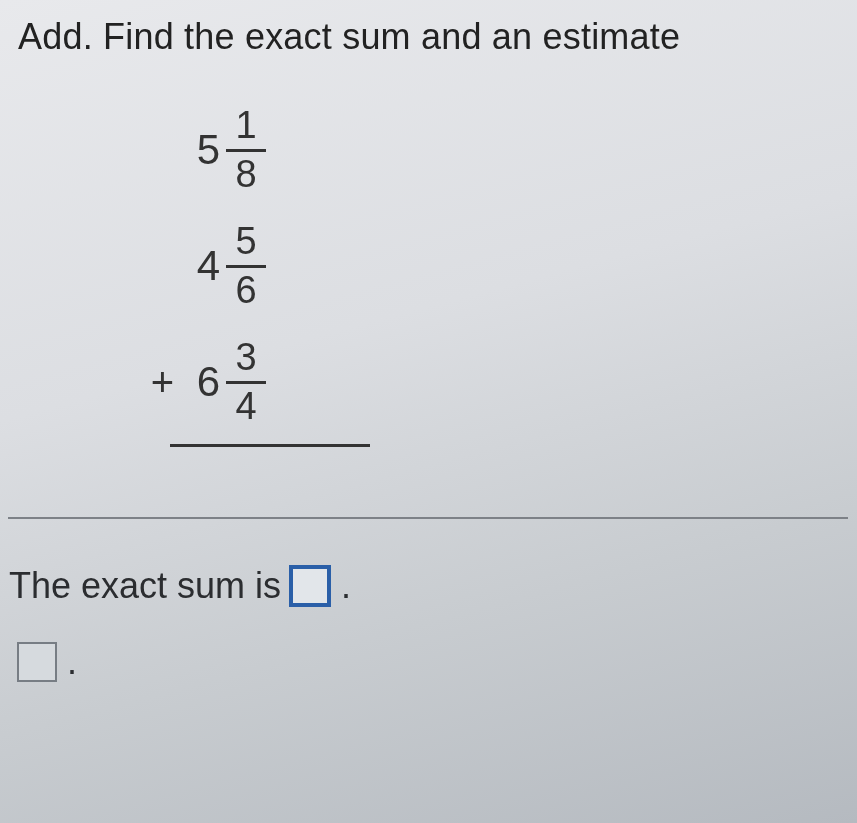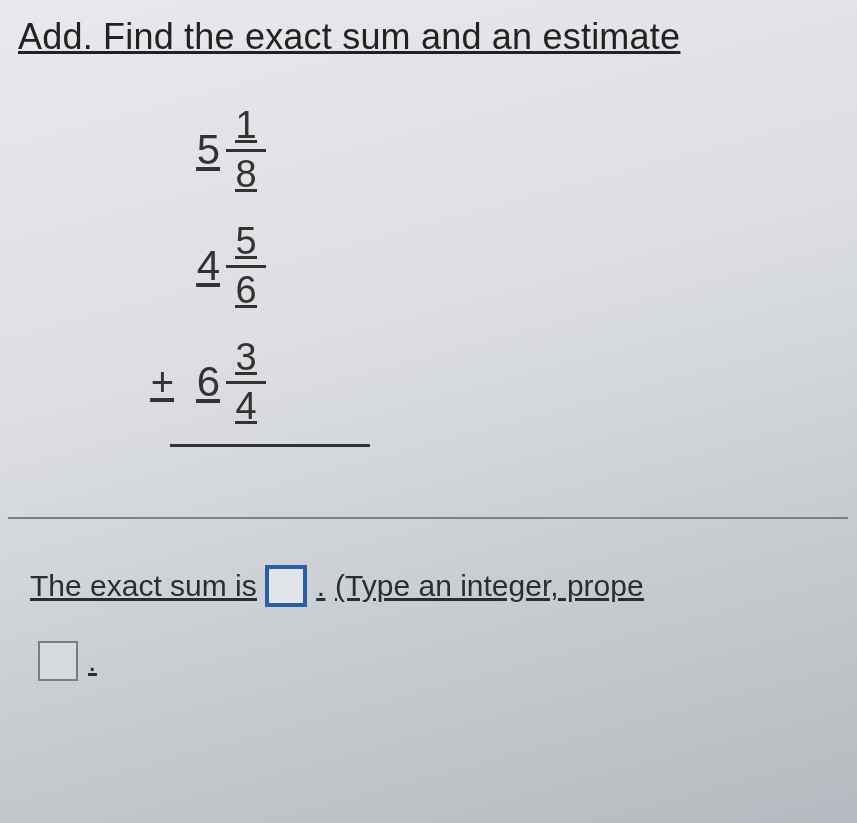--- a/index.html
+++ b/index.html
@@ -1,15 +1,15 @@
 <!DOCTYPE html>
 <html><head>
 <meta charset="utf-8">
 <style>
-  * { margin: 0; padding: 0; box-sizing: border-box; text-decoration: underline; }
+  * { margin: 0; padding: 0; box-sizing: border-box; }
   html, body { width: 857px; height: 823px; overflow: hidden; }
   body {
     font-family: Arial, Helvetica, sans-serif;
     background: linear-gradient(165deg, #e8e9ec 0%, #dcdee2 40%, #c8ccd0 70%, #b5bac0 100%);
     color: #2a2a2a;
     position: relative;
   }
   .instruction {
     font-size: 36px;
     color: #222;
@@ -66,22 +66,22 @@
   }
   .divider {
     margin-top: 70px;
     margin-left: 8px;
     width: 840px;
     height: 2px;
     background: #7d8187;
   }
   .answers {
     margin-top: 46px;
-    margin-left: 30px;
-    font-size: 30px;
+    margin-left: 9px;
+    font-size: 36px;
     color: #2b2d30;
   }
   .ans-line {
     display: flex;
     align-items: center;
     margin-bottom: 34px;
     white-space: nowrap;
   }
   .blank-box {
     display: inline-block;
@@ -136,19 +136,18 @@
   <div class="sumline"></div>
 </div>
 
 <div class="divider"></div>
 
 <div class="answers">
   <div class="ans-line">
     <span>The exact sum is</span>
     <span class="blank-box"></span>
     <span class="period">.</span>
-    <span>(Type an integer, prope</span>
   </div>
   <div class="ans-line">
     <span class="blank-box gray"></span>
     <span class="period">.</span>
   </div>
 </div>
 
 </body></html>

